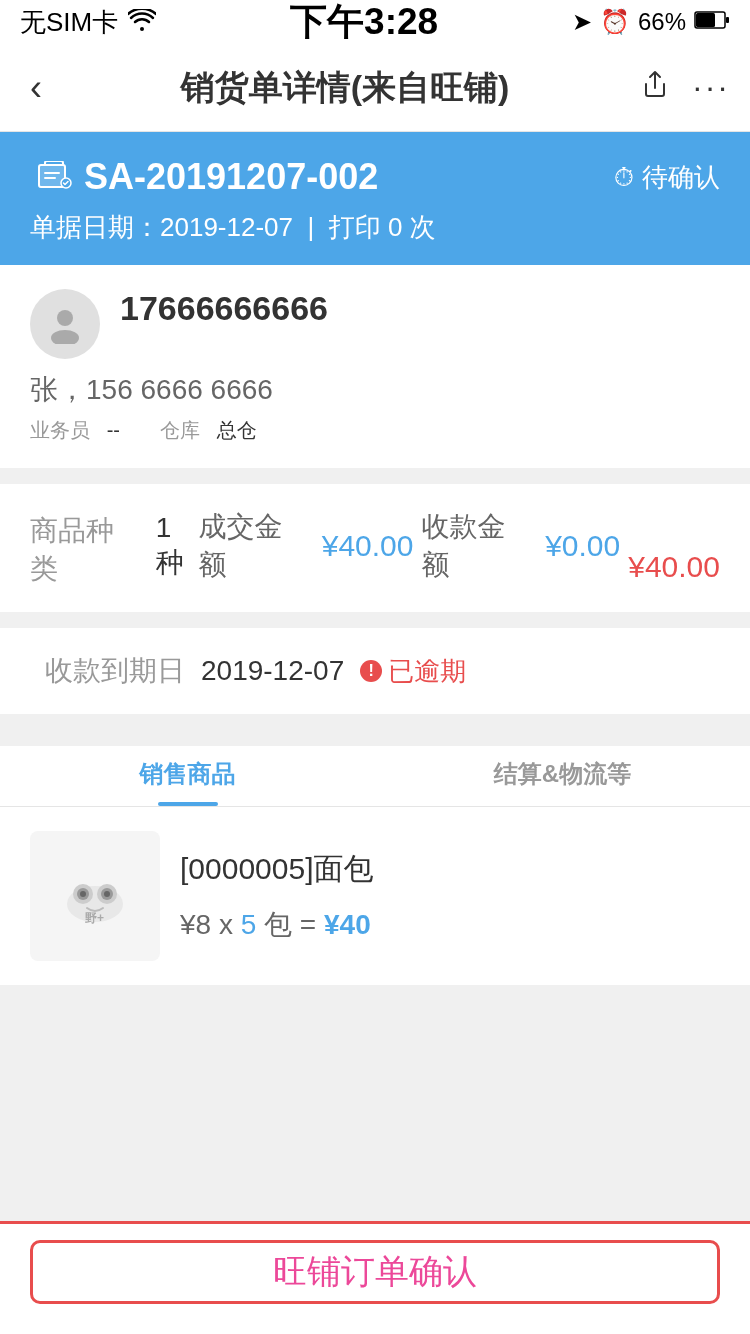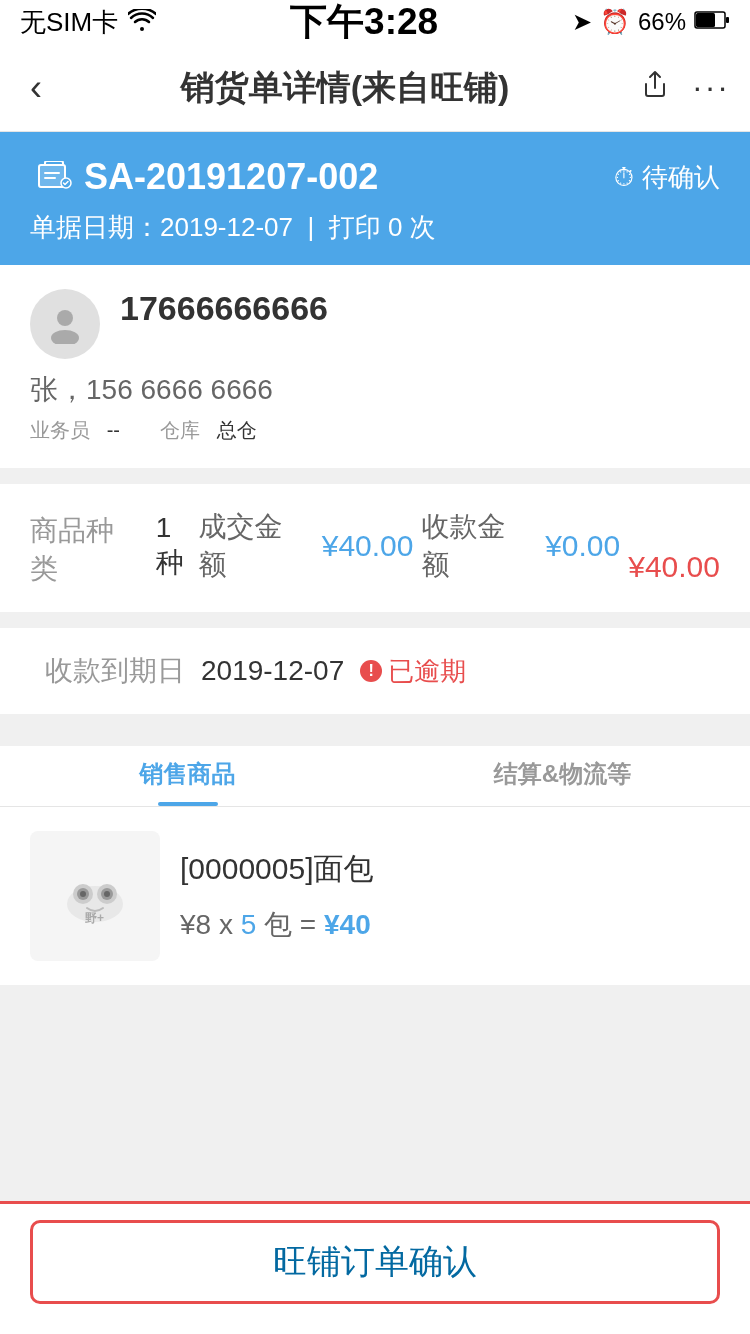--- a/index.html
+++ b/index.html
@@ -347,26 +347,26 @@
       position: fixed;
       bottom: 0;
       left: 0;
       width: 750px;
       background: #fff;
       padding: 16px 30px 30px;
       border-top: 3px solid #E84D4D;
     }
     .confirm-btn {
       width: 100%;
-      height: 84px;
+      height: 64px;
       background: #fff;
       border: 3px solid #E84D4D;
       border-radius: 10px;
       font-size: 34px;
-      color: #0369a1;
+      color: #ec4899;
       font-weight: 500;
       cursor: pointer;
       display: flex;
       align-items: center;
       justify-content: center;
     }
   </style>
 </head>
 <body>
 

